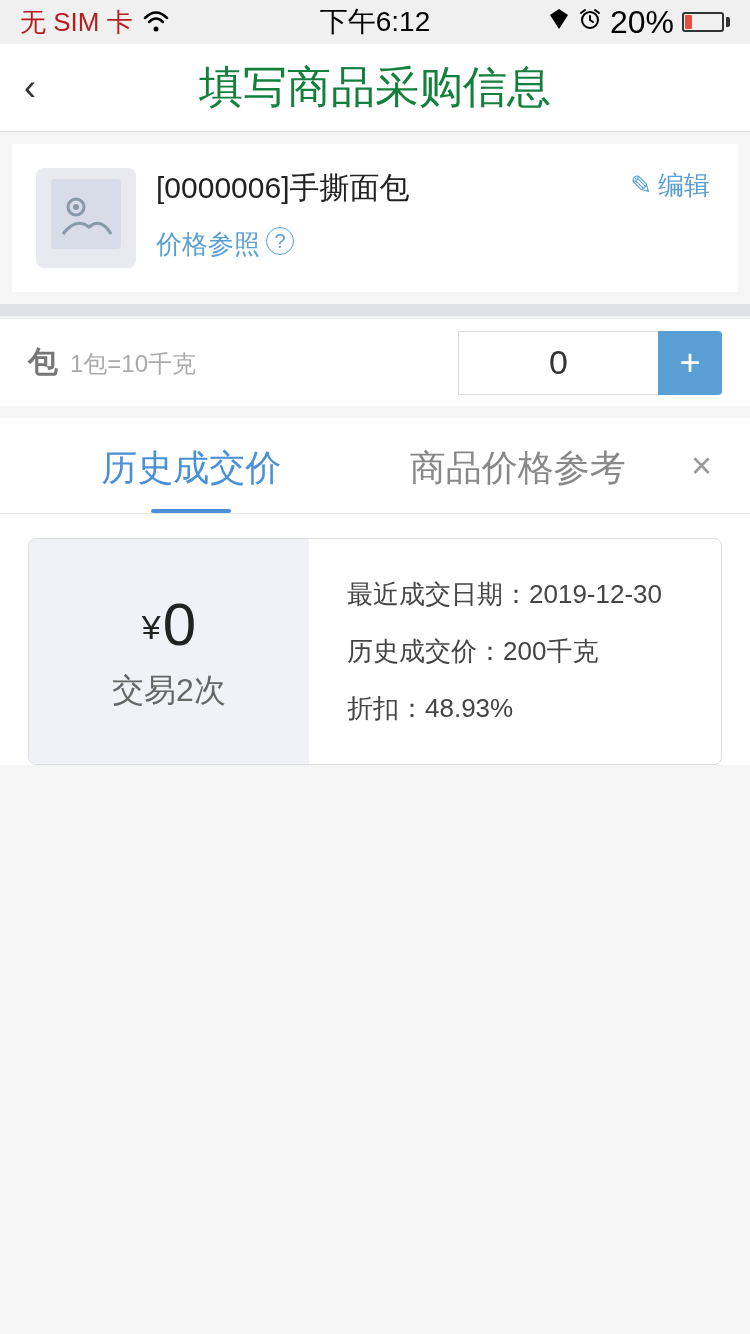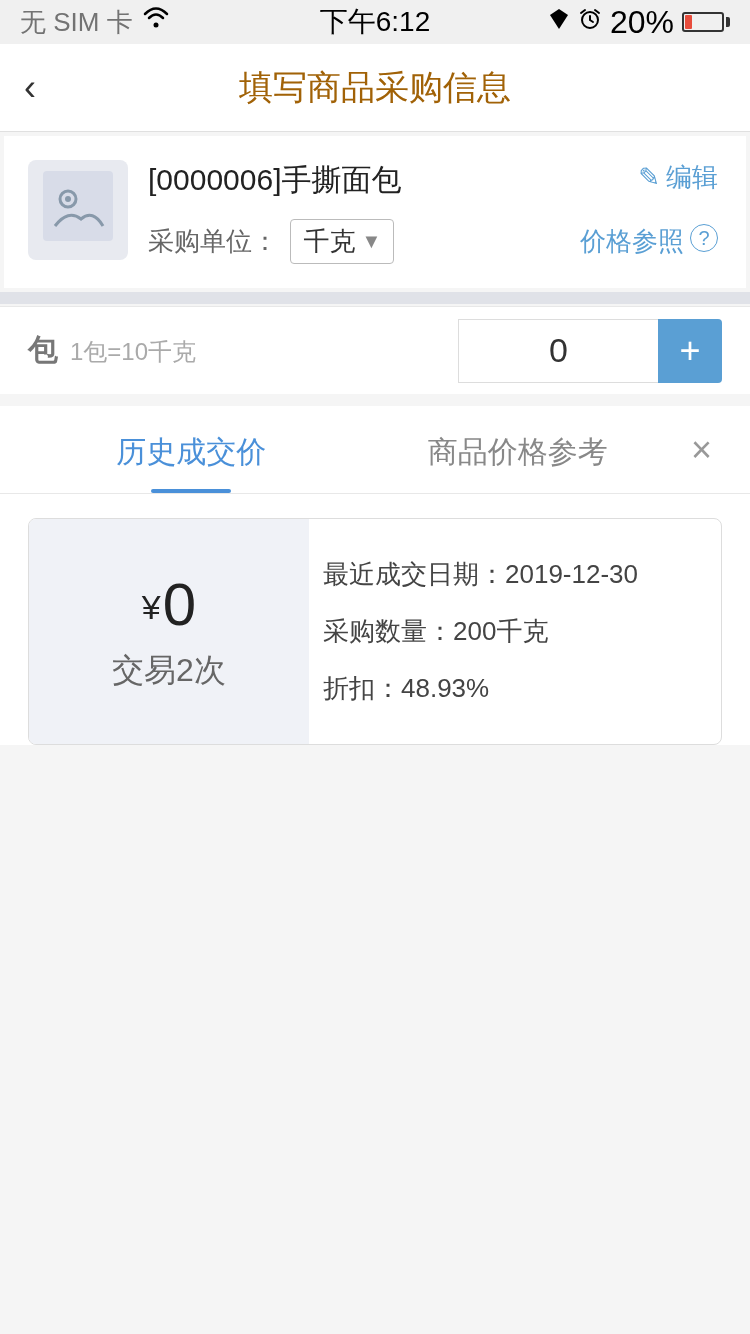--- a/index.html
+++ b/index.html
@@ -18,23 +18,23 @@
       height: 44px;
       background: #f0f0f0;
       display: flex;
       align-items: center;
       justify-content: space-between;
       padding: 0 20px;
     }
     .status-left {
       font-size: 26px;
       font-weight: 500;
-      color: #737373;
-      display: flex;
-      align-items: flex-start;
+      color: #b91c1c;
+      display: flex;
+      align-items: flex-end;
       gap: 8px;
     }
     .status-center {
       font-size: 28px;
       font-weight: 500;
       color: #000;
       position: absolute;
       left: 50%;
       transform: translateX(-50%);
     }
@@ -85,29 +85,29 @@
       border-bottom: 1px solid #e0e0e0;
     }
     .nav-back {
       position: absolute;
       left: 24px;
       font-size: 36px;
       color: #333;
       cursor: pointer;
     }
     .nav-title {
-      font-size: 34px;
+      font-size: 44px;
       font-weight: 500;
-      color: #a16207;
+      color: #15803d;
     }
 
     
     .product-card {
       background: #fff;
-      margin: 4px;
+      margin: 12px;
       padding: 24px 28px 24px 24px;
       display: flex;
       align-items: flex-start;
       gap: 20px;
     }
     .product-image {
       width: 100px;
       height: 100px;
       background: #e8eaf0;
       border-radius: 8px;
@@ -236,21 +236,21 @@
     .tabs-header {
       display: flex;
       align-items: center;
       border-bottom: 1px solid #e8e8e8;
       padding: 0 28px;
     }
     .tab-item {
       flex: 1;
       text-align: center;
       padding: 26px 0 20px;
-      font-size: 30px;
+      font-size: 36px;
       color: #888;
       position: relative;
       cursor: pointer;
     }
     .tab-item.active {
       color: #4a90d9;
     }
     .tab-item.active::after {
       content: '';
       position: absolute;
@@ -301,21 +301,21 @@
     .trade-count {
       font-size: 32px;
       color: #666;
       margin-top: 10px;
     }
     .transaction-detail-col {
       flex: 1;
       display: flex;
       flex-direction: column;
       justify-content: center;
-      padding: 36px 14px;
+      padding: 36px 38px;
       gap: 18px;
     }
     .detail-row {
       font-size: 26px;
       color: #444;
       line-height: 1.5;
     }
 
     
     .main-content {
@@ -382,27 +382,20 @@
   </div>
   <div class="product-info">
     <div class="product-header">
       <div class="product-name">[0000006]手撕面包</div>
       <div class="edit-link">
         <span>✎</span>
         <span>编辑</span>
       </div>
     </div>
     <div class="product-unit-row">
-      <div>
-        <span class="unit-label">采购单位：</span>
-        <span class="unit-select">
-          <span>千克</span>
-          <span style="font-size:20px;color:#888;">▼</span>
-        </span>
-      </div>
       <div class="price-ref-link">
         <span>价格参照</span>
         <span style="width:28px;height:28px;border:1.5px solid #5a9fd4;border-radius:50%;display:inline-flex;align-items:center;justify-content:center;font-size:20px;color:#5a9fd4;">?</span>
       </div>
     </div>
   </div>
 </div>
 
 <div style="height:12px;background:#e0e2e8;"></div>
 
@@ -429,21 +422,21 @@
       <div>
         <span class="price-currency">¥</span><span class="price-amount">0</span>
       </div>
       <div class="trade-count">交易2次</div>
     </div>
     <div class="transaction-detail-col">
       <div class="detail-row">
         <span>最近成交日期：</span><span>2019-12-30</span>
       </div>
       <div class="detail-row">
-        <span>采购数量：</span><span>200千克</span>
+        <span>历史成交价：</span><span>200千克</span>
       </div>
       <div class="detail-row">
         <span>折扣：</span><span>48.93%</span>
       </div>
     </div>
   </div>
 </div>
 
 <div class="main-content"></div>
 

